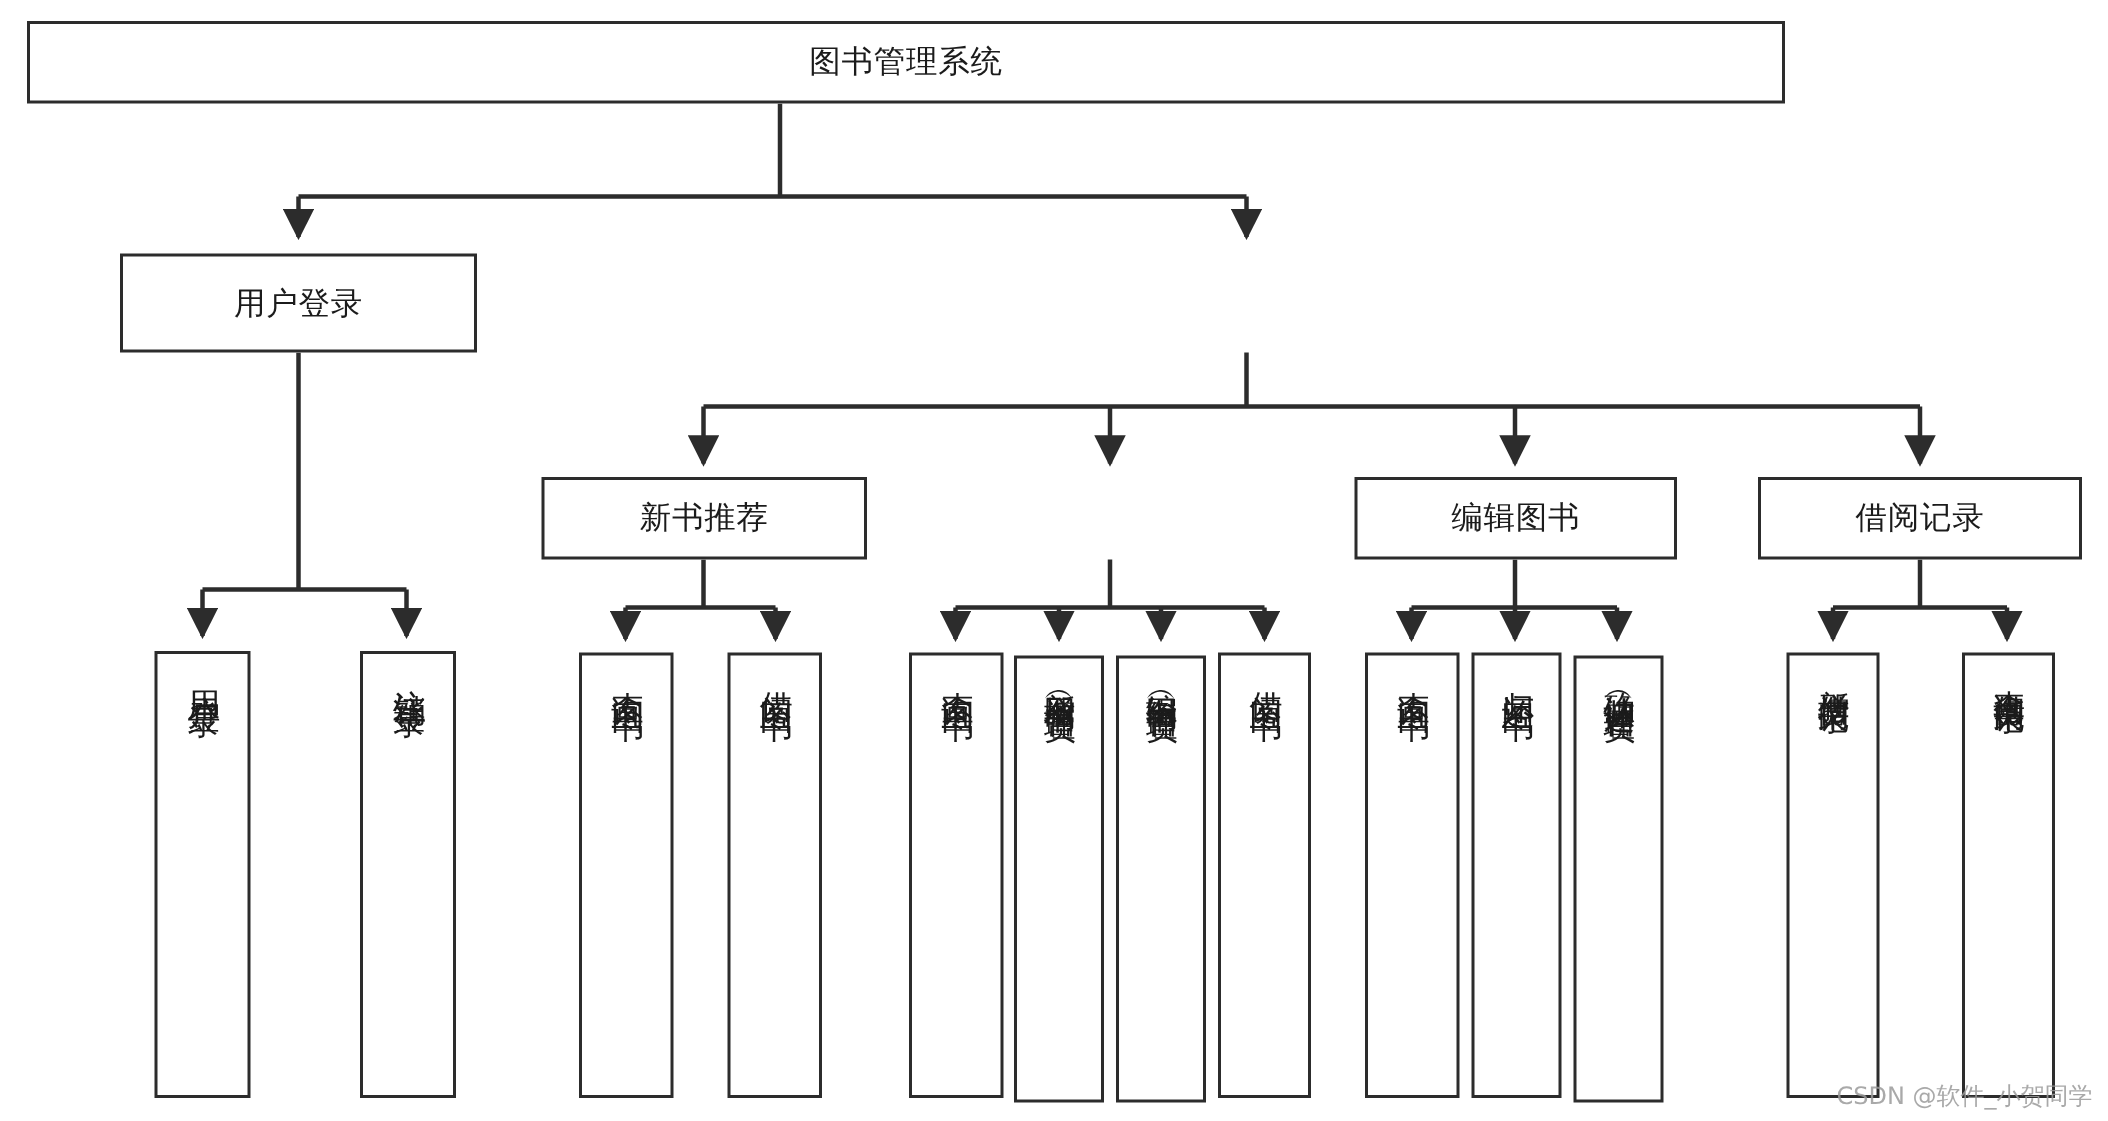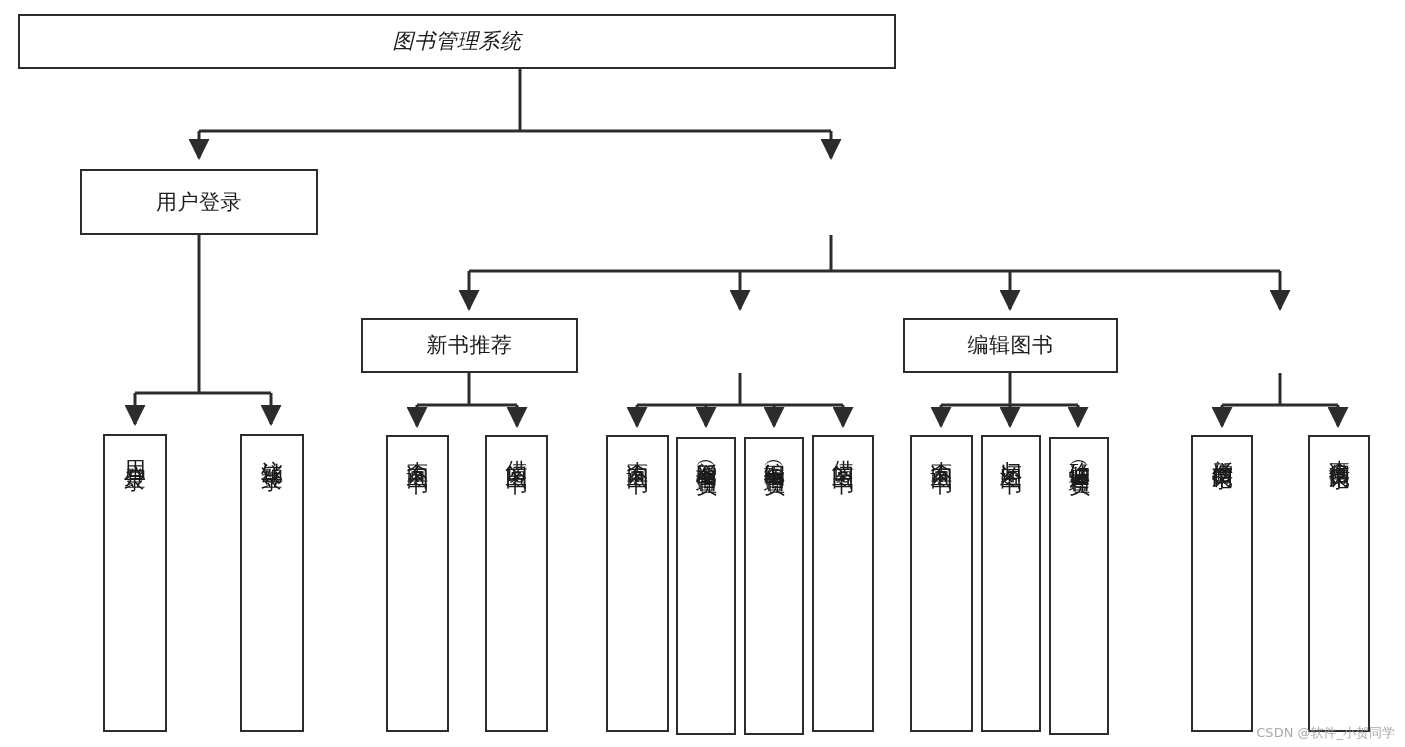--- a/index.html
+++ b/index.html
@@ -63,21 +63,21 @@
     white-space: nowrap;
   }
   .v-node.tall .node-label {
     letter-spacing: 2px;
     font-size: 21px;
   }
   .watermark {
     position: absolute;
     right: 10px;
     bottom: 5px;
-    font-size: 13px;
+    font-size: 16px;
     color: #9b9b9b;
     opacity: 0.85;
     z-index: 5;
     white-space: nowrap;
     font-family: "DejaVu Sans", "Liberation Sans", sans-serif;
   }
 </style>
 </head>
 <body>
 
@@ -126,34 +126,37 @@
       <path d="M 1010 405 L 1010 426" marker-end="url(#arrow)"></path>
       <path d="M 1078 405 L 1078 426" marker-end="url(#arrow)"></path>
 
       <path d="M 1280 373 L 1280 405"></path>
       <path d="M 1222 405 L 1338 405"></path>
       <path d="M 1222 405 L 1222 426" marker-end="url(#arrow)"></path>
       <path d="M 1338 405 L 1338 426" marker-end="url(#arrow)"></path>
     </g>
   </svg>
 
-  <div class="node h-node" style="left:18px; top:14px; width:878px; height:55px;font-style:italic;">
+  <div class="node h-node" style="left:18px; top:14px; width:1172px; height:55px;">
     <span class="node-label">图书管理系统</span>
   </div>
 
   <div class="node h-node" style="left:80px; top:169px; width:238px; height:66px;">
     <span class="node-label">用户登录</span>
   </div>
 
   <div class="node h-node" style="left:361px; top:318px; width:217px; height:55px;">
     <span class="node-label">新书推荐</span>
   </div>
   <div class="node h-node" style="left:903px; top:318px; width:215px; height:55px;">
     <span class="node-label">编辑图书</span>
   </div>
+  <div class="node h-node" style="left:1172px; top:318px; width:216px; height:55px;">
+    <span class="node-label">借阅记录</span>
+  </div>
 
   <div class="node v-node" style="left:103px; top:434px; width:64px; height:298px;">
     <span class="node-label">用户登录</span>
   </div>
   <div class="node v-node" style="left:240px; top:434px; width:64px; height:298px;">
     <span class="node-label">注销登录</span>
   </div>
 
   <div class="node v-node" style="left:386px; top:435px; width:63px; height:297px;">
     <span class="node-label">查询图书</span>

